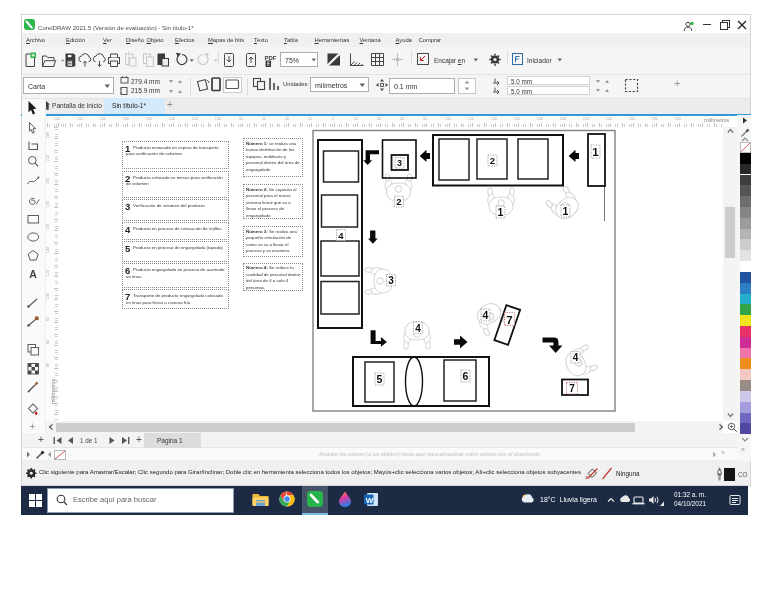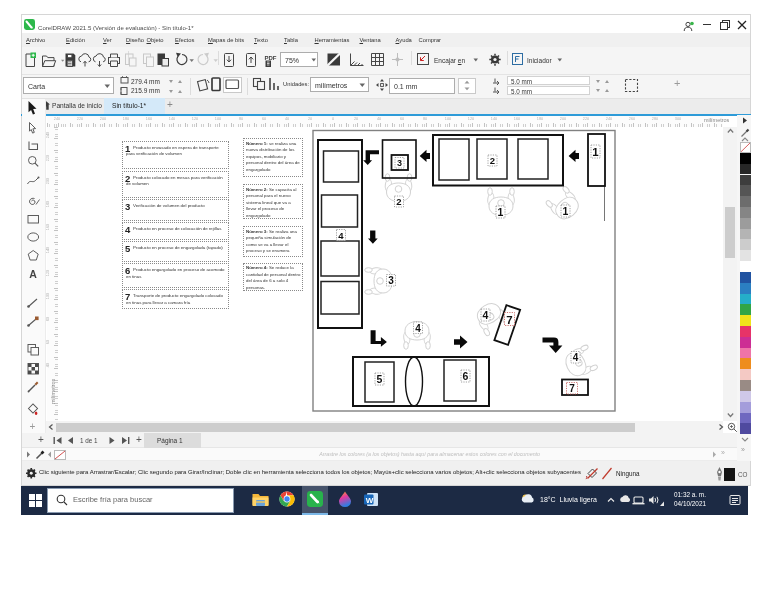--- a/index.html
+++ b/index.html
@@ -558,21 +558,21 @@
     <rect x="0" y="0" width="6" height="6"></rect>
     <rect x="7" y="0" width="6" height="6"></rect>
     <rect x="0" y="7" width="6" height="6"></rect>
     <rect x="7" y="7" width="6" height="6"></rect>
   </svg>
 <div class="a" style="left:47px;top:488px;width:187px;height:25px;background:#fff;border:1px solid #8a9bb1"></div>
 <svg class="a" style="left:56px;top:494px" width="12" height="12" viewBox="0 0 12 12" fill="none" stroke="#333" stroke-width="1.1">
     <circle cx="5" cy="5" r="3.8"></circle>
     <path d="M8 8 l3 3"></path>
   </svg>
-<div class="a" style="left:73px;top:495px;font-size:7.5px;color:#666">Escribe fría para buscar</div>
+<div class="a" style="left:73px;top:495px;font-size:7.5px;color:#666">Escribe aquí para buscar</div>
 <svg class="a" style="left:252px;top:492px" width="17" height="15" viewBox="0 0 17 15">
     <path d="M0.5 2 h6 l1.5 2 h8.5 v9 a1 1 0 0 1 -1 1 h-14 a1 1 0 0 1 -1-1 Z" fill="#f5b73a"></path>
     <path d="M0.5 5.5 h16 v7.5 a1 1 0 0 1 -1 1 h-14 a1 1 0 0 1 -1-1 Z" fill="#ffd369"></path>
     <rect x="4" y="8" width="9" height="6" rx="1" fill="#6aa2d8"></rect>
     <path d="M4 10 h9" stroke="#f5c959" stroke-width="1.4"></path>
   </svg>
 <svg class="a" style="left:279px;top:491px" width="16" height="16" viewBox="0 0 16 16">
     <circle cx="8" cy="8" r="7.6" fill="#fff"></circle>
     <path d="M8 .4 a7.6 7.6 0 0 1 6.6 3.8 H8 Z M8 .4 A7.6 7.6 0 0 0 1.4 4.2 L4.7 9.9 Z" fill="#ea4335"></path>
     <path d="M1.4 4.2 A7.6 7.6 0 0 0 8 15.6 L11.3 9.9 4.7 9.9 Z" fill="#34a853"></path>

